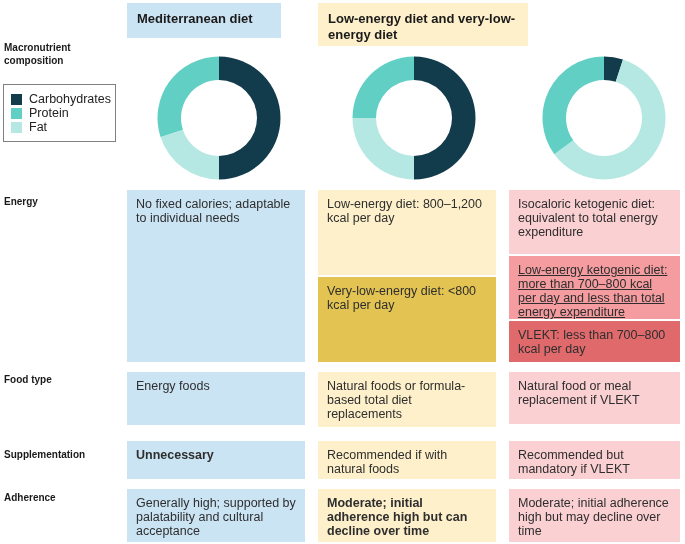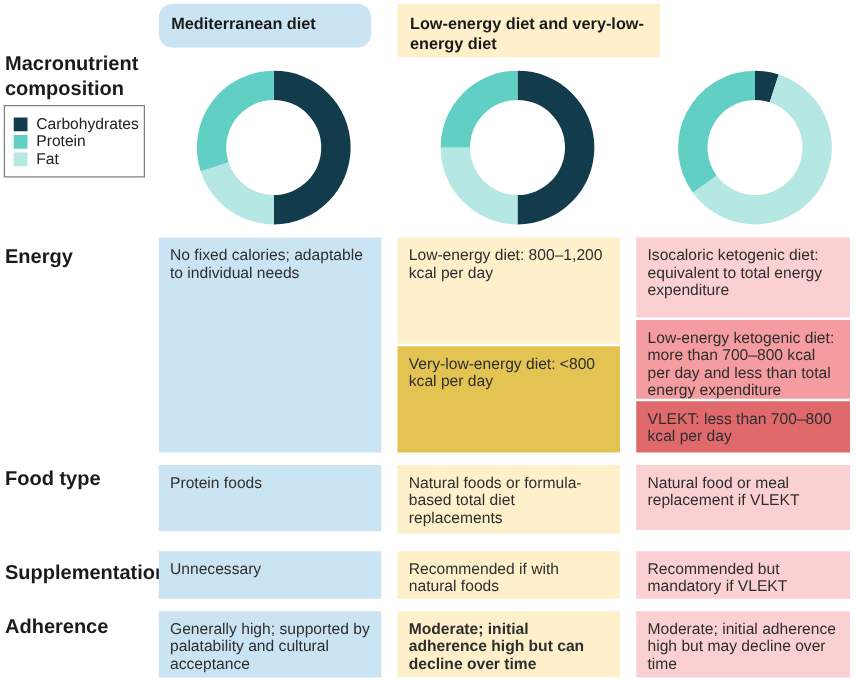--- a/index.html
+++ b/index.html
@@ -2,21 +2,21 @@
 <html style="--column-blue: #cbe4f4; --column-yellow: #fdf0ca; --column-yellow-dark: #e3c453; --column-pink: #fbd0d2; --column-pink-mid: #f49c9f; --column-pink-dark: #e0696c; --carbohydrates: #123c4c; --protein: #62cfc4; --fat: #b6e8e3; --legend-border: #808080;"><head>
 <meta charset="utf-8">
 <style>
   html,body{margin:0;padding:0;background:#fff;}
   #fig{
     position:relative;width:685px;height:544px;background:#fff;
     font-family:"Liberation Sans","DejaVu Sans",sans-serif;
     color:#2e2e2e;overflow:hidden;
   }
   .abs{position:absolute;box-sizing:border-box;}
-  .rowlabel{font-size:16px;font-weight:700;color:#1a1a1a;line-height:1.25;}
+  .rowlabel{font-size:10px;font-weight:700;color:#1a1a1a;line-height:1.25;}
   .hdr{
     font-size:13px;font-weight:700;color:#1a1a1a;line-height:1.2;
     padding:8px 10px;box-sizing:border-box;
   }
   .hdr-blue{background:var(--column-blue);}
   .hdr-yellow{background:var(--column-yellow);}
   .hdr-pink{background:var(--column-pink);}
   .cell{
     font-size:12.5px;line-height:1.13;color:#2e2e2e;
     padding:7px 9px;box-sizing:border-box;
@@ -36,21 +36,21 @@
   .sw-carbohydrates{background:var(--carbohydrates);}
   .sw-protein{background:var(--protein);}
   .sw-fat{background:var(--fat);}
   svg.donut{display:block;}
 </style>
 </head>
 <body>
 
 <div id="fig">
 
-  <div class="abs hdr hdr-blue" style="left:127px;top:3px;width:170px;height:35px;border-radius:11px;">Mediterranean diet</div>
+  <div class="abs hdr hdr-blue" style="left:127px;top:3px;width:154px;height:35px;">Mediterranean diet</div>
   <div class="abs hdr hdr-yellow" style="left:318px;top:3px;width:210px;height:43px;">Low-energy diet and very-low-energy diet</div>
 
   <div class="abs rowlabel" style="left:4px;top:42px;width:115px;">Macronutrient composition</div>
 
   <div class="abs legendbox" style="left:3px;top:84px;width:113px;">
     <div class="legenditem">
       <span class="sw sw-carbohydrates"></span>
       <span>Carbohydrates</span>
     </div>
     <div class="legenditem">
@@ -80,30 +80,30 @@
     </svg>
 
   <div class="abs rowlabel" style="left:4px;top:196px;">Energy</div>
 
   <div class="abs cell sh-blue" style="left:127px;top:190px;width:178px;height:172px;">No fixed calories; adaptable to individual needs</div>
 
   <div class="abs cell sh-yellow" style="left:318px;top:190px;width:178px;height:85px;">Low-energy diet: 800–1,200 kcal per day</div>
   <div class="abs cell sh-yellow_dark" style="left:318px;top:277px;width:178px;height:85px;">Very-low-energy diet: &lt;800 kcal per day</div>
 
   <div class="abs cell sh-pink" style="left:509px;top:190px;width:171px;height:64px;">Isocaloric ketogenic diet: equivalent to total energy expenditure</div>
-  <div class="abs cell sh-pink_mid" style="left:509px;top:256px;width:171px;height:63px;">Low-energy ketogenic diet: more than 700–800 kcal per day and less than total energy expenditure</div>
+  <div class="abs cell sh-pink_mid" style="left:509px;top:256px;width:171px;height:63px;text-decoration:underline;">Low-energy ketogenic diet: more than 700–800 kcal per day and less than total energy expenditure</div>
   <div class="abs cell sh-pink_dark" style="left:509px;top:321px;width:171px;height:41px;">VLEKT: less than 700–800 kcal per day</div>
 
   <div class="abs rowlabel" style="left:4px;top:374px;">Food type</div>
-  <div class="abs cell sh-blue" style="left:127px;top:372px;width:178px;height:53px;">Protein foods</div>
+  <div class="abs cell sh-blue" style="left:127px;top:372px;width:178px;height:53px;">Energy foods</div>
   <div class="abs cell sh-yellow" style="left:318px;top:372px;width:178px;height:55px;">Natural foods or formula-based total diet replacements</div>
   <div class="abs cell sh-pink" style="left:509px;top:372px;width:171px;height:52px;">Natural food or meal replacement if VLEKT</div>
 
   <div class="abs rowlabel" style="left:4px;top:449px;">Supplementation</div>
-  <div class="abs cell sh-blue" style="left:127px;top:441px;width:178px;height:38px;">Unnecessary</div>
+  <div class="abs cell sh-blue" style="left:127px;top:441px;width:178px;height:38px;font-weight:bold;">Unnecessary</div>
   <div class="abs cell sh-yellow" style="left:318px;top:441px;width:178px;height:38px;">Recommended if with natural foods</div>
   <div class="abs cell sh-pink" style="left:509px;top:441px;width:171px;height:38px;">Recommended but mandatory if VLEKT</div>
 
   <div class="abs rowlabel" style="left:4px;top:492px;">Adherence</div>
   <div class="abs cell sh-blue" style="left:127px;top:489px;width:178px;height:53px;">Generally high; supported by palatability and cultural acceptance</div>
   <div class="abs cell sh-yellow" style="left:318px;top:489px;width:178px;height:53px;font-weight:bold;">Moderate; initial adherence high but can decline over time</div>
   <div class="abs cell sh-pink" style="left:509px;top:489px;width:171px;height:53px;">Moderate; initial adherence high but may decline over time</div>
 
 </div>
 

